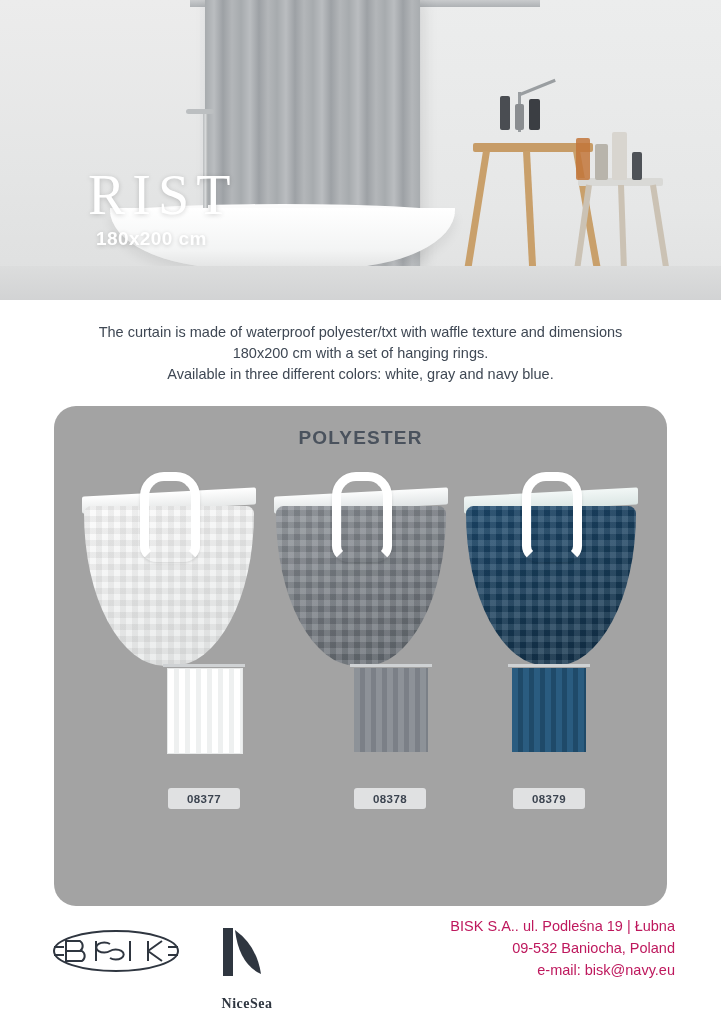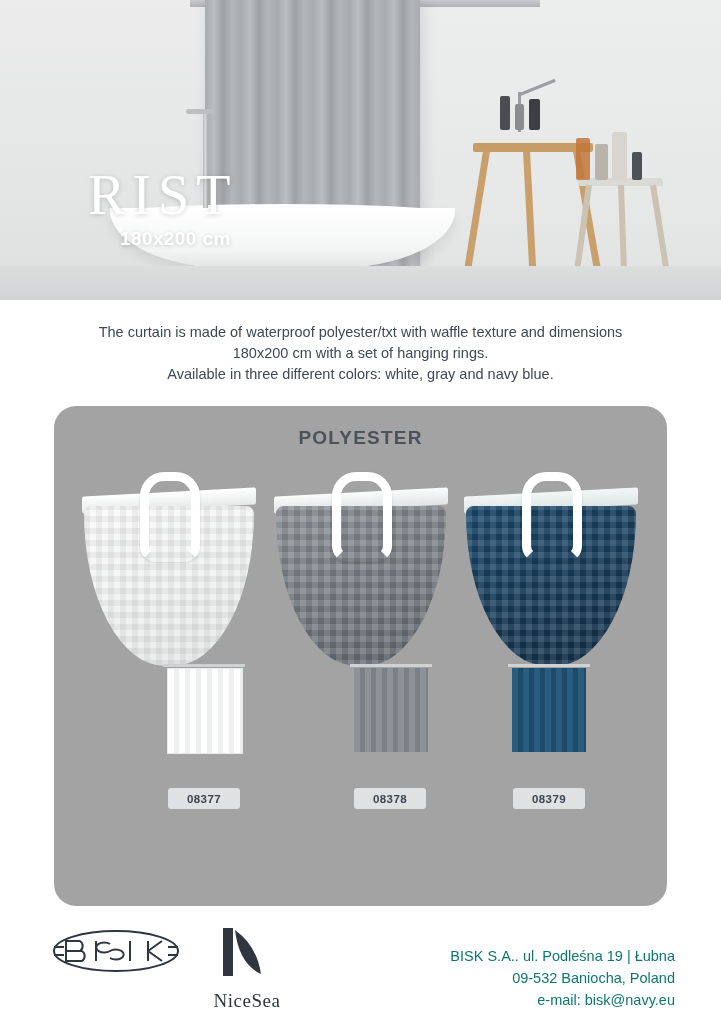--- a/index.html
+++ b/index.html
@@ -153,21 +153,21 @@
     font-family: "Liberation Serif", serif;
     font-size: 56px;
     letter-spacing: 7px;
     color: #ffffff;
     font-weight: 400;
     text-shadow: 0 1px 5px rgba(0,0,0,.18);
     margin-top: 44px;
   }
   .hero-sub {
     position: absolute;
-    left: 120px; top: 228px;
+    left: 96px; top: 228px;
     font-size: 19px;
     color: #ffffff;
     font-weight: 600;
     letter-spacing: .4px;
     text-shadow: 0 1px 4px rgba(0,0,0,.18);
   }
 
   
   .desc {
     margin-top: 22px;
@@ -354,32 +354,33 @@
     width: 128px; height: 46px;
   }
   .logo-nicesea {
     position: absolute;
     left: 206px; top: 12px;
     width: 82px; height: 76px;
     text-align: center;
   }
   .nicesea-text {
     font-family: "Liberation Serif", serif;
-    font-size: 19px;
+    font-size: 14px;
     letter-spacing: .5px;
     color: #2f3640;
-    margin-top: 6px;
+    margin-top: 12px;
+    font-weight: bold;
   }
   .addr {
     position: absolute;
-    right: 46px; top: 33px;
+    right: 46px; top: 3px;
     text-align: right;
     font-size: 14.5px;
     line-height: 22px;
-    color: #0f766e;
+    color: #be185d;
   }
 </style>
 </head>
 <body>
 
 <div class="hero">
   <div class="hero-bg"></div>
   <div class="wall-left"></div>
   <div class="wall-right"></div>
   <div class="rod"></div>

